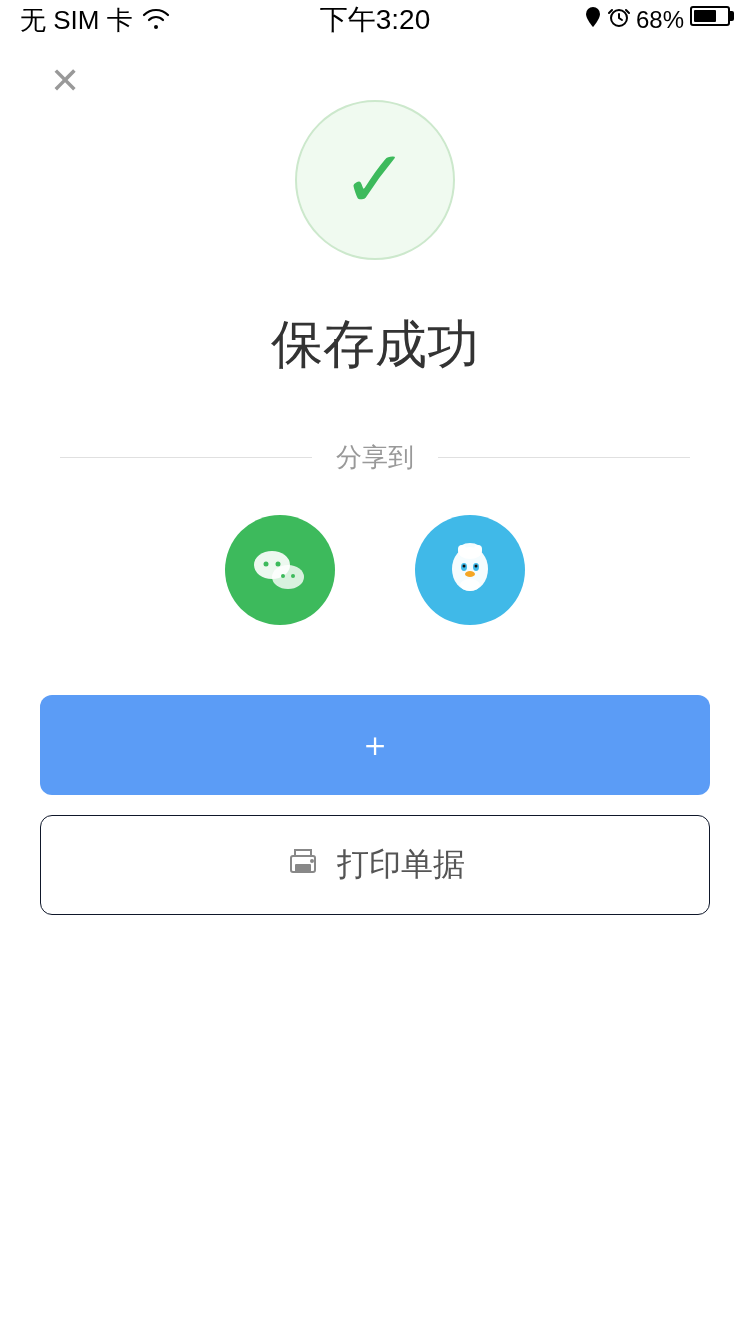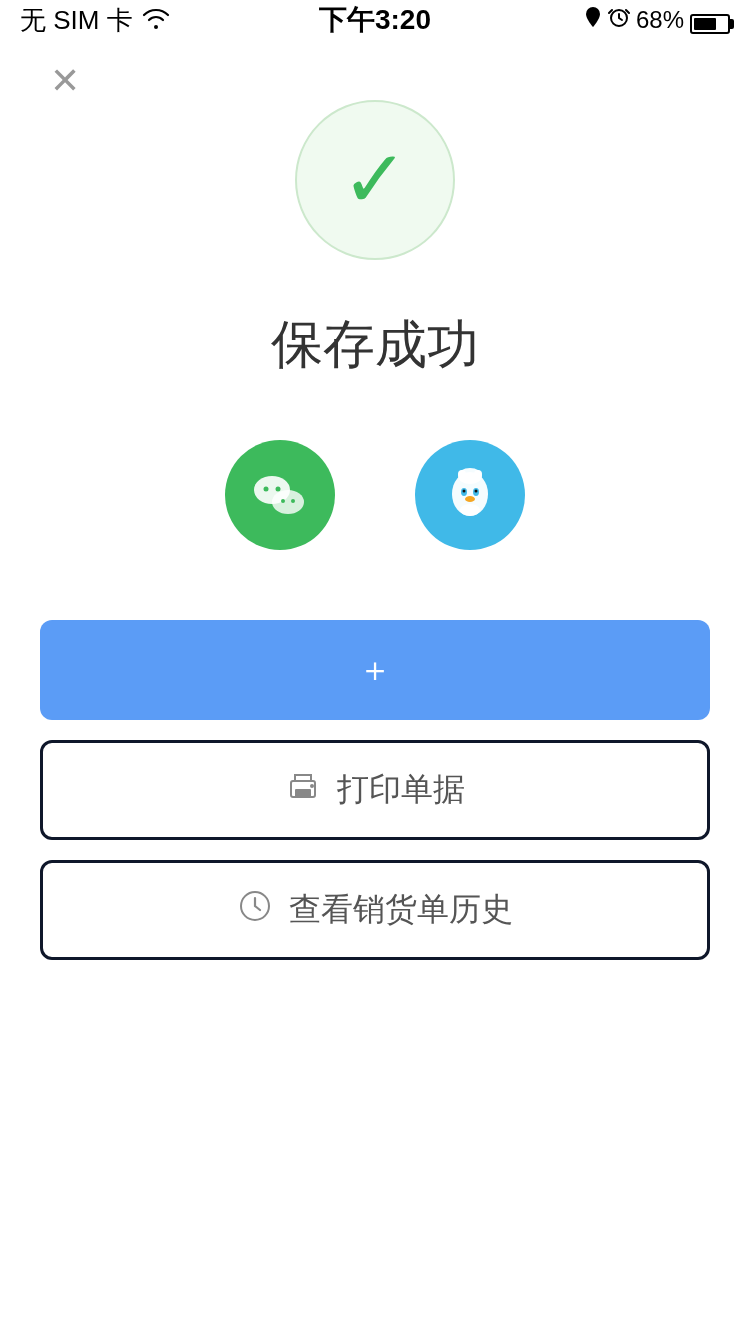--- a/index.html
+++ b/index.html
@@ -33,30 +33,30 @@
       display: flex;
       align-items: center;
       gap: 8px;
       font-size: 26px;
       font-weight: 500;
       color: #000;
     }
 
     .status-center {
       font-size: 28px;
-      font-weight: 700;
+      font-weight: 400;
       color: #000;
       position: absolute;
       left: 50%;
       transform: translateX(-50%);
     }
 
     .status-right {
       display: flex;
-      align-items: flex-end;
+      align-items: flex-start;
       gap: 6px;
       font-size: 24px;
       color: #000;
     }
 
     .battery {
       width: 40px;
       height: 20px;
       border: 2px solid #000;
       border-radius: 3px;
@@ -211,21 +211,21 @@
     }
 
     .btn-primary {
       background: #5b9cf6;
       color: #fff;
     }
 
     .btn-secondary {
       background: #fff;
       color: #555;
-      border: 3px solid #0f172a;
+      border: 1px solid #0f172a;
     }
 
     .btn-icon {
       font-size: 34px;
     }
 
     
     .wechat-svg {
       width: 60px;
       height: 55px;
@@ -276,20 +276,25 @@
 </div>
 
 <div class="main-content">
 
   <div class="success-circle">
     <span class="checkmark">✓</span>
   </div>
 
   <div class="success-title">保存成功</div>
 
+  <div class="share-divider">
+    <div class="divider-line"></div>
+    <span class="share-label">分享到</span>
+    <div class="divider-line"></div>
+  </div>
 
   <div class="share-icons">
 
     <div class="share-icon-btn wechat-btn">
       <svg class="wechat-svg" viewBox="0 0 60 55" fill="none">
 
         <ellipse cx="22" cy="22" rx="18" ry="14" fill="white" opacity="0.9"></ellipse>
         <ellipse cx="38" cy="34" rx="16" ry="12" fill="white" opacity="0.8"></ellipse>
 
         <circle cx="16" cy="21" r="2.5" fill="#3dba5c"></circle>
@@ -332,25 +337,16 @@
         <svg width="36" height="34" viewBox="0 0 36 34" fill="none">
           <rect x="6" y="12" width="24" height="16" rx="2" stroke="#888" stroke-width="2" fill="none"></rect>
           <rect x="10" y="20" width="16" height="8" rx="1" fill="#888"></rect>
           <path d="M10 12V6h16v6" stroke="#888" stroke-width="2" fill="none"></path>
           <circle cx="27" cy="17" r="2" fill="#888"></circle>
         </svg>
       </span>
       <span>打印单据</span>
     </button>
 
-    <button class="btn btn-secondary">
-      <span class="btn-icon">
-        <svg width="36" height="36" viewBox="0 0 36 36" fill="none">
-          <circle cx="18" cy="18" r="14" stroke="#888" stroke-width="2" fill="none"></circle>
-          <path d="M18 10v8l5 4" stroke="#888" stroke-width="2.2" stroke-linecap="round"></path>
-        </svg>
-      </span>
-      <span>查看销货单历史</span>
-    </button>
 
   </div>
 
 </div>
 
 </body></html>

